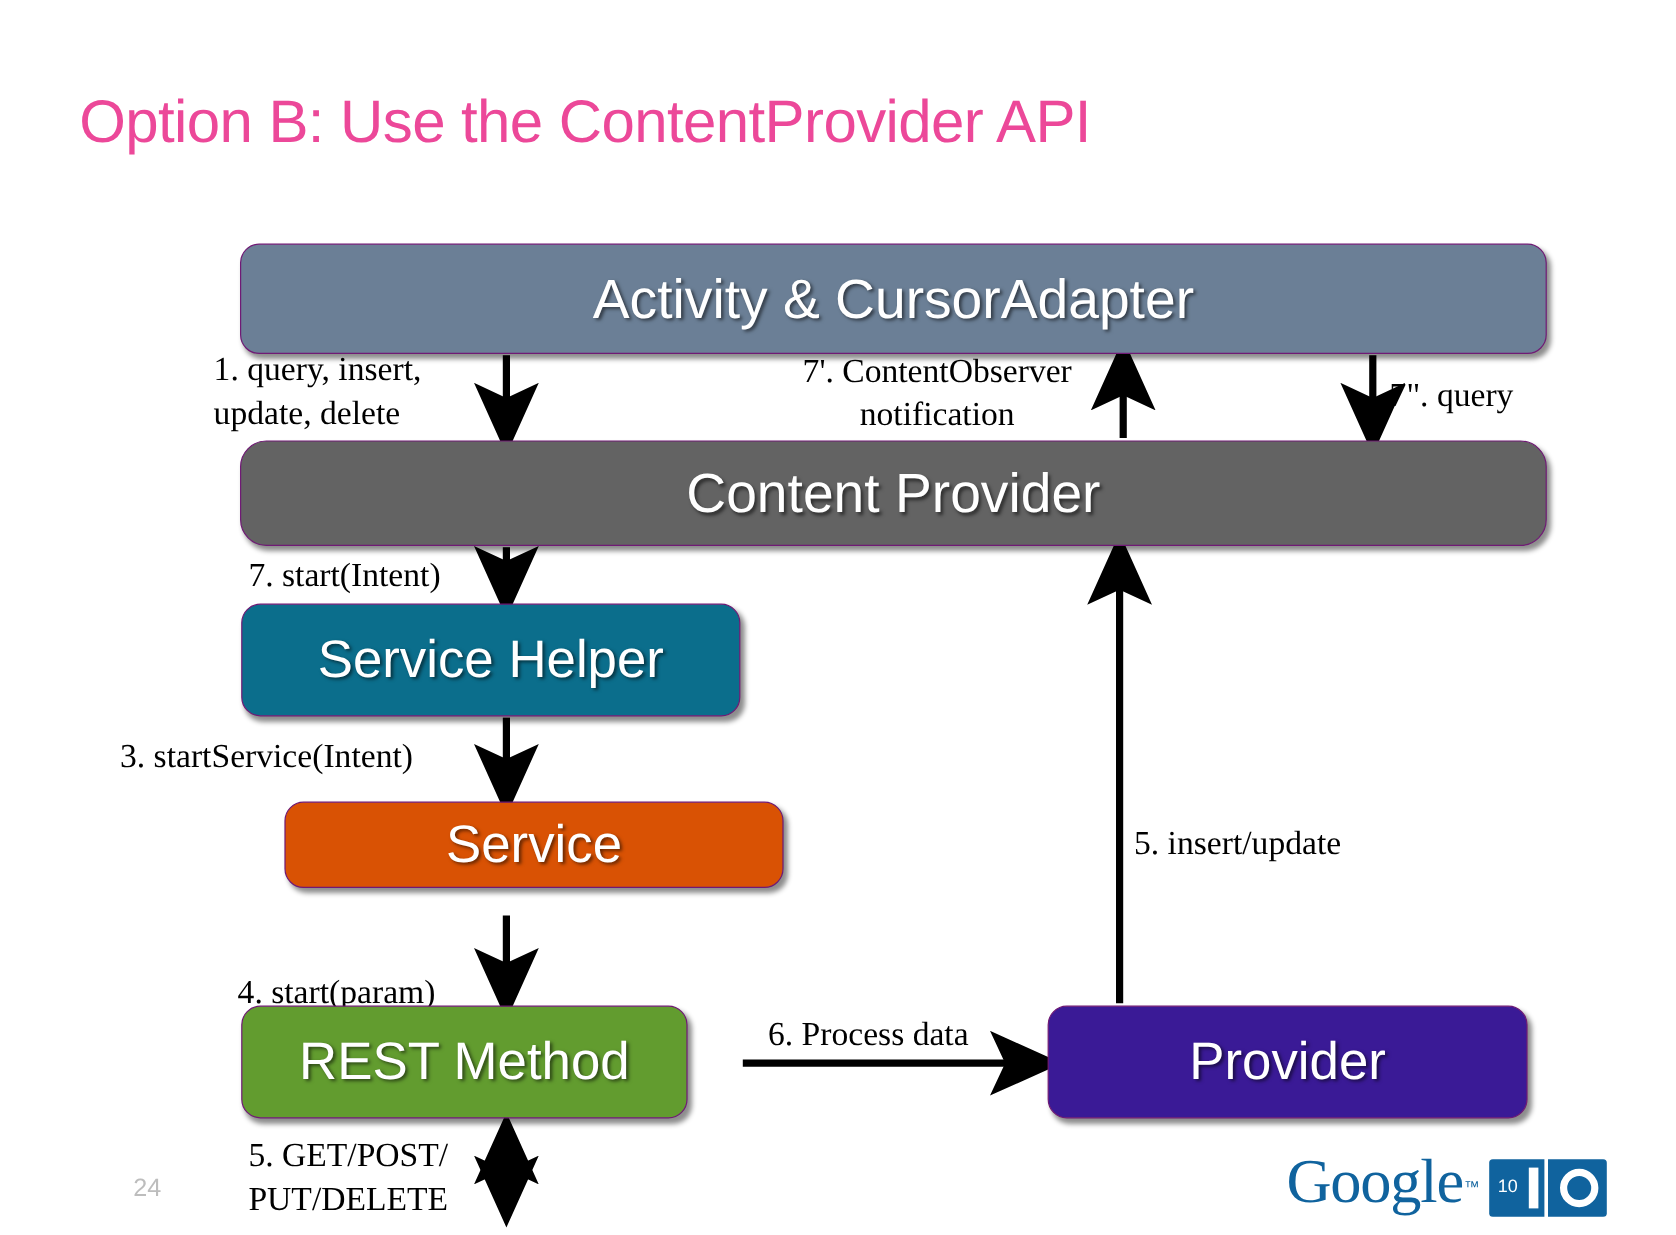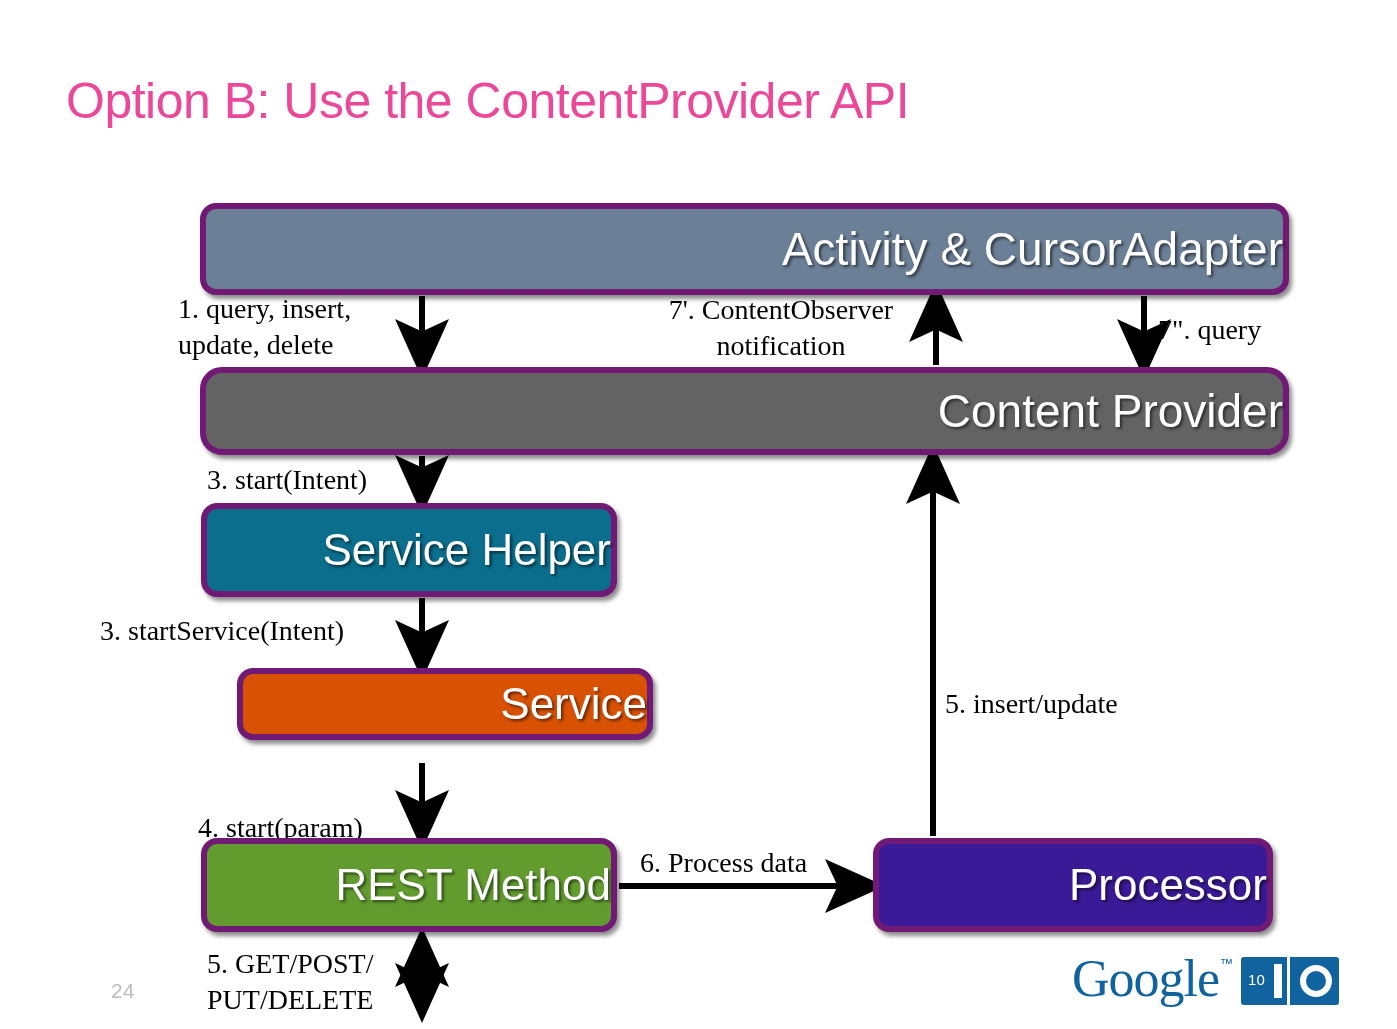--- a/index.html
+++ b/index.html
@@ -40,25 +40,25 @@
     font-size: 21px;
     color: #bdbdbd;
     font-family: "Liberation Sans", sans-serif;
     margin-left: 48px;
   }
 
   
   .node {
     position: absolute;
     box-sizing: border-box;
-    border: 6px solid #701a75;
+    border: 1px solid #701a75;
     border-radius: 16px;
     display: flex;
     align-items: center;
-    justify-content: flex-end;
+    justify-content: center;
     color: #ffffff;
     font-family: "Liberation Sans", sans-serif;
     font-weight: 400;
     text-shadow: 2px 2px 3px rgba(0,0,0,0.55);
     box-shadow: 3px 4px 4px rgba(0,0,0,0.45);
     z-index: 5;
   }
 
   #node-activity {
     left: 200px; top: 203px; width: 1089px; height: 92px;
@@ -72,21 +72,21 @@
   #node-servicehelper {
     left: 201px; top: 503px; width: 416px; height: 94px;
     font-size: 44px;
   }
   #node-service {
     left: 201px; top: 668px; width: 416px; height: 72px;
     font-size: 44px;
     margin-left: 36px;
   }
   #node-restmethod {
-    left: 201px; top: 838px; width: 416px; height: 94px;
+    left: 201px; top: 838px; width: 372px; height: 94px;
     font-size: 44px;
   }
   #node-processor {
     left: 873px; top: 838px; width: 400px; height: 94px;
     font-size: 44px;
   }
 
   
   .edge-label {
     position: absolute;
@@ -118,21 +118,21 @@
   }
 
   
   #gio-logo {
     position: absolute;
     left: 1072px;
     top: 948px;
     width: 252px;
     height: 66px;
     display: flex;
-    align-items: center;
+    align-items: flex-end;
     z-index: 6;
   }
   #gio-wordmark {
     font-family: "Liberation Serif", "DejaVu Serif", serif;
     font-size: 52px;
     color: #10639e;
     line-height: 1;
     letter-spacing: -1px;
     position: relative;
     top: -2px;
@@ -231,27 +231,27 @@
 
   <div class="node" id="node-service" style="background:#d95204">
     <span>Service</span>
   </div>
 
   <div class="node" id="node-restmethod" style="background:#629c2f">
     <span>REST Method</span>
   </div>
 
   <div class="node" id="node-processor" style="background:#3a1a96">
-    <span>Processor</span>
+    <span>Provider</span>
   </div>
 
   <div class="edge-label" id="lbl-1">1. query, insert,
 update, delete</div>
 
-  <div class="edge-label" id="lbl-2">3. start(Intent)</div>
+  <div class="edge-label" id="lbl-2">7. start(Intent)</div>
 
   <div class="edge-label" id="lbl-3">3. startService(Intent)</div>
 
   <div class="edge-label" id="lbl-4">4. start(param)</div>
 
   <div class="edge-label" id="lbl-5">5. GET/POST/
 PUT/DELETE</div>
 
   <div class="edge-label" id="lbl-6">6. Process data</div>
 

